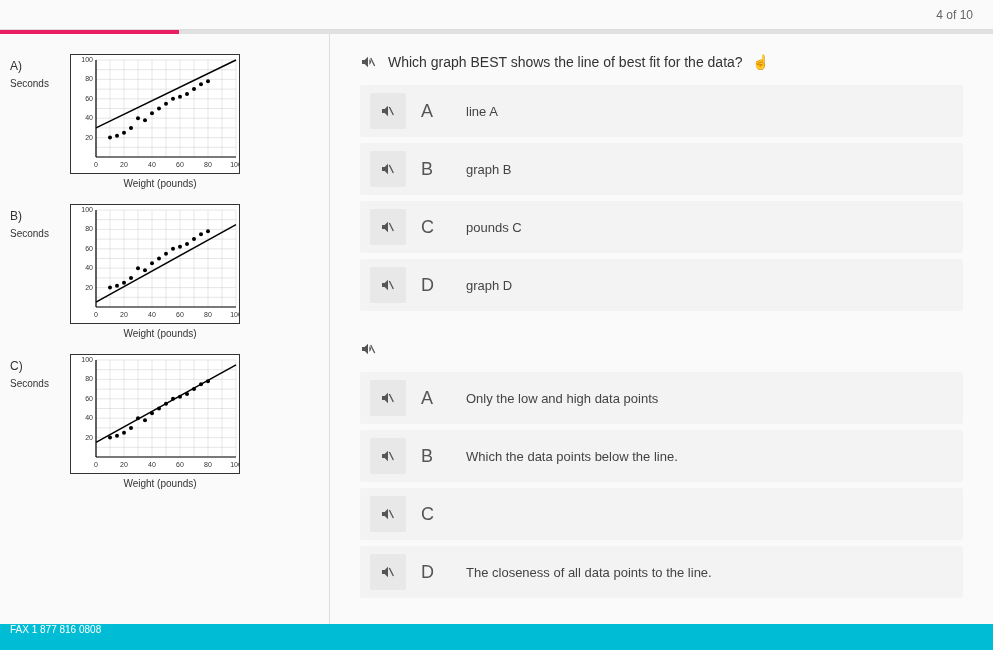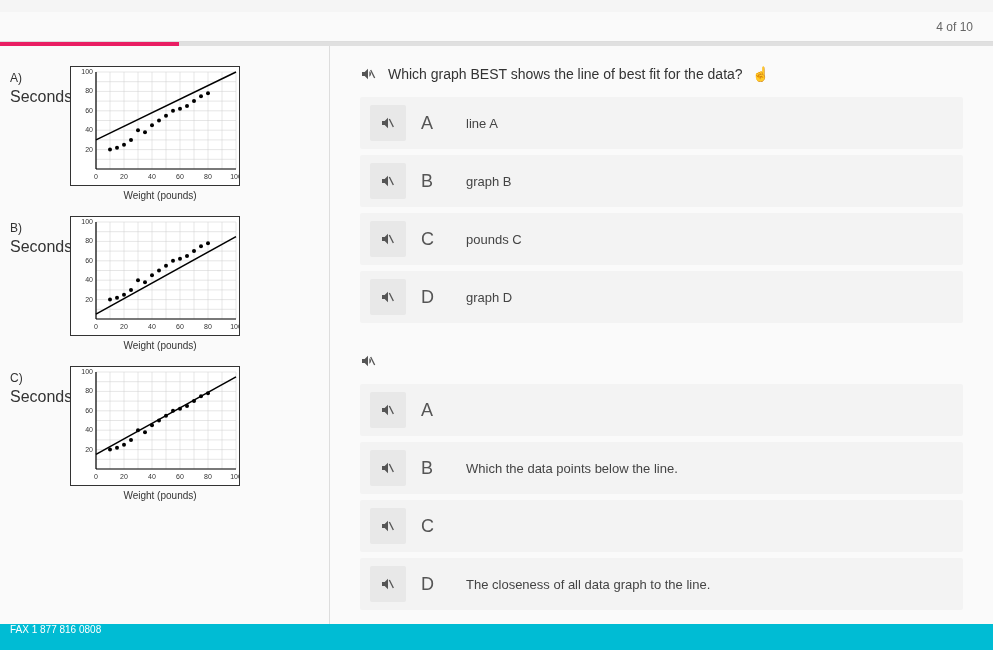--- a/index.html
+++ b/index.html
@@ -14,21 +14,20 @@
     .header {
       height: 30px;
       background: #fafafa;
       border-bottom: 1px solid #ddd;
       display: flex;
       justify-content: flex-end;
       align-items: center;
       padding: 0 20px;
       font-size: 12px;
       color: #666;
-      margin-top: 12px;
     }
     .progress-bar {
       height: 4px;
       background: #e0e0e0;
       position: relative;
     }
     .progress-fill {
       height: 100%;
       width: 18%;
       background: #e91e63;
@@ -111,21 +110,21 @@
       width: 60px;
       font-size: 12px;
       color: #333;
       padding-top: 5px;
     }
     .graph-label .letter {
       display: block;
       margin-bottom: 3px;
     }
     .graph-label .ylabel {
-      font-size: 16px;
+      font-size: 10px;
     }
     .mini-chart {
       width: 180px;
     }
     .chart-svg {
       border: 1px solid #333;
       background: #fff;
     }
     .chart-xlabel {
       text-align: center;
@@ -417,20 +416,21 @@
       </div>
 
       <div class="answer-row">
         <div class="answer-speaker">
             <svg width="16" height="16" viewBox="0 0 24 24" fill="#555">
               <path d="M3 9v6h4l5 5V4L7 9H3z"></path>
               <line x1="14" y1="6" x2="20" y2="18" stroke="#555" stroke-width="2"></line>
             </svg>
           </div>
         <div class="answer-letter">A</div>
+        <div class="answer-text">Only the low and high data points</div>
       </div>
       <div class="answer-row">
         <div class="answer-speaker">
             <svg width="16" height="16" viewBox="0 0 24 24" fill="#555">
               <path d="M3 9v6h4l5 5V4L7 9H3z"></path>
               <line x1="14" y1="6" x2="20" y2="18" stroke="#555" stroke-width="2"></line>
             </svg>
           </div>
         <div class="answer-letter">B</div>
         <div class="answer-text">Which the data points below the line.</div>
@@ -445,21 +445,21 @@
         <div class="answer-letter">C</div>
       </div>
       <div class="answer-row">
         <div class="answer-speaker">
             <svg width="16" height="16" viewBox="0 0 24 24" fill="#555">
               <path d="M3 9v6h4l5 5V4L7 9H3z"></path>
               <line x1="14" y1="6" x2="20" y2="18" stroke="#555" stroke-width="2"></line>
             </svg>
           </div>
         <div class="answer-letter">D</div>
-        <div class="answer-text">The closeness of all data graph to the line.</div>
+        <div class="answer-text">The closeness of all data points to the line.</div>
       </div>
     </div>
 
   </div>
 </div>
 
 <div class="footer">
   <span>FAX 1 877 816 0808</span>
 </div>
 

